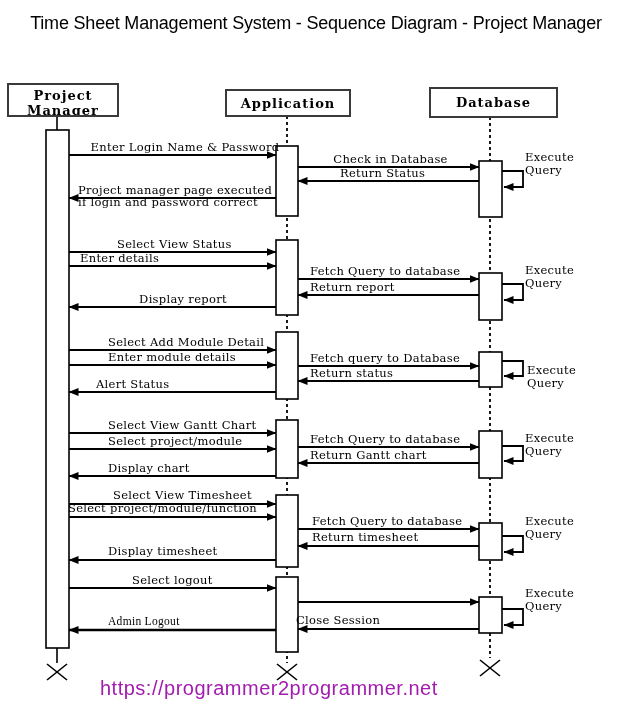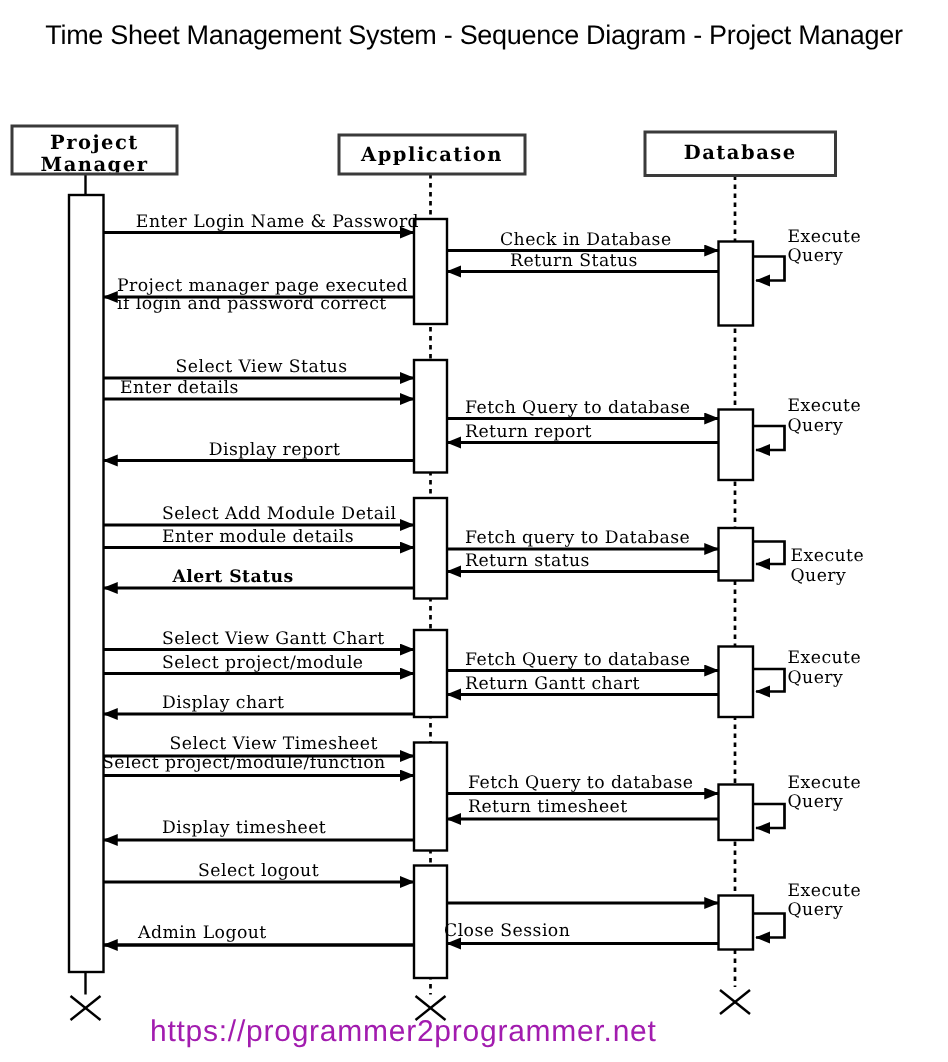--- a/index.html
+++ b/index.html
@@ -124,36 +124,36 @@
   <div class="lbl msg" style="left:310px; top:265px;">Fetch Query to database</div>
   <div class="lbl msg" style="left:310px; top:281px;">Return report</div>
   <div class="lbl msg wrap" style="left:525px; top:264px; width:60px; line-height:13px;">Execute Query</div>
   <div class="lbl msg center" style="left:108px; top:293px; width:150px;">Display report</div>
 
   <div class="lbl msg" style="left:108px; top:336px;">Select Add Module Detail</div>
   <div class="lbl msg" style="left:108px; top:351px;">Enter module details</div>
   <div class="lbl msg" style="left:310px; top:352px;">Fetch query to Database</div>
   <div class="lbl msg" style="left:310px; top:367px;">Return status</div>
   <div class="lbl msg wrap" style="left:527px; top:364px; width:60px; line-height:13px;">Execute Query</div>
-  <div class="lbl msg" style="left:115px; top:378px;font-weight:bold;">Alert Status</div>
+  <div class="lbl msg" style="left:96px; top:378px;">Alert Status</div>
 
   <div class="lbl msg" style="left:108px; top:419px;">Select View Gantt Chart</div>
   <div class="lbl msg" style="left:108px; top:435px;">Select project/module</div>
   <div class="lbl msg" style="left:310px; top:433px;">Fetch Query to database</div>
   <div class="lbl msg" style="left:310px; top:449px;">Return Gantt chart</div>
   <div class="lbl msg wrap" style="left:525px; top:432px; width:60px; line-height:13px;">Execute Query</div>
   <div class="lbl msg" style="left:108px; top:462px;">Display chart</div>
 
   <div class="lbl msg" style="left:113px; top:489px;">Select View Timesheet</div>
   <div class="lbl msg" style="left:68px; top:502px;">Select project/module/function</div>
   <div class="lbl msg" style="left:312px; top:515px;">Fetch Query to database</div>
   <div class="lbl msg" style="left:312px; top:531px;">Return timesheet</div>
   <div class="lbl msg wrap" style="left:525px; top:515px; width:60px; line-height:13px;">Execute Query</div>
   <div class="lbl msg" style="left:108px; top:545px;">Display timesheet</div>
 
   <div class="lbl msg" style="left:108px; top:574px;margin-left:24px;">Select logout</div>
   <div class="lbl msg wrap" style="left:525px; top:587px; width:60px; line-height:13px;">Execute Query</div>
   <div class="lbl msg" style="left:296px; top:614px;">Close Session</div>
-  <div class="lbl msg" style="left:92px; top:615px;">Admin Logout</div>
+  <div class="lbl msg" style="left:108px; top:615px;font-family:Liberation Serif, serif;">Admin Logout</div>
 
   <div class="lbl watermark" style="left:100px; top:677px; width:332px;">https://programmer2programmer.net</div>
 
 </div>
 
 </body></html>

